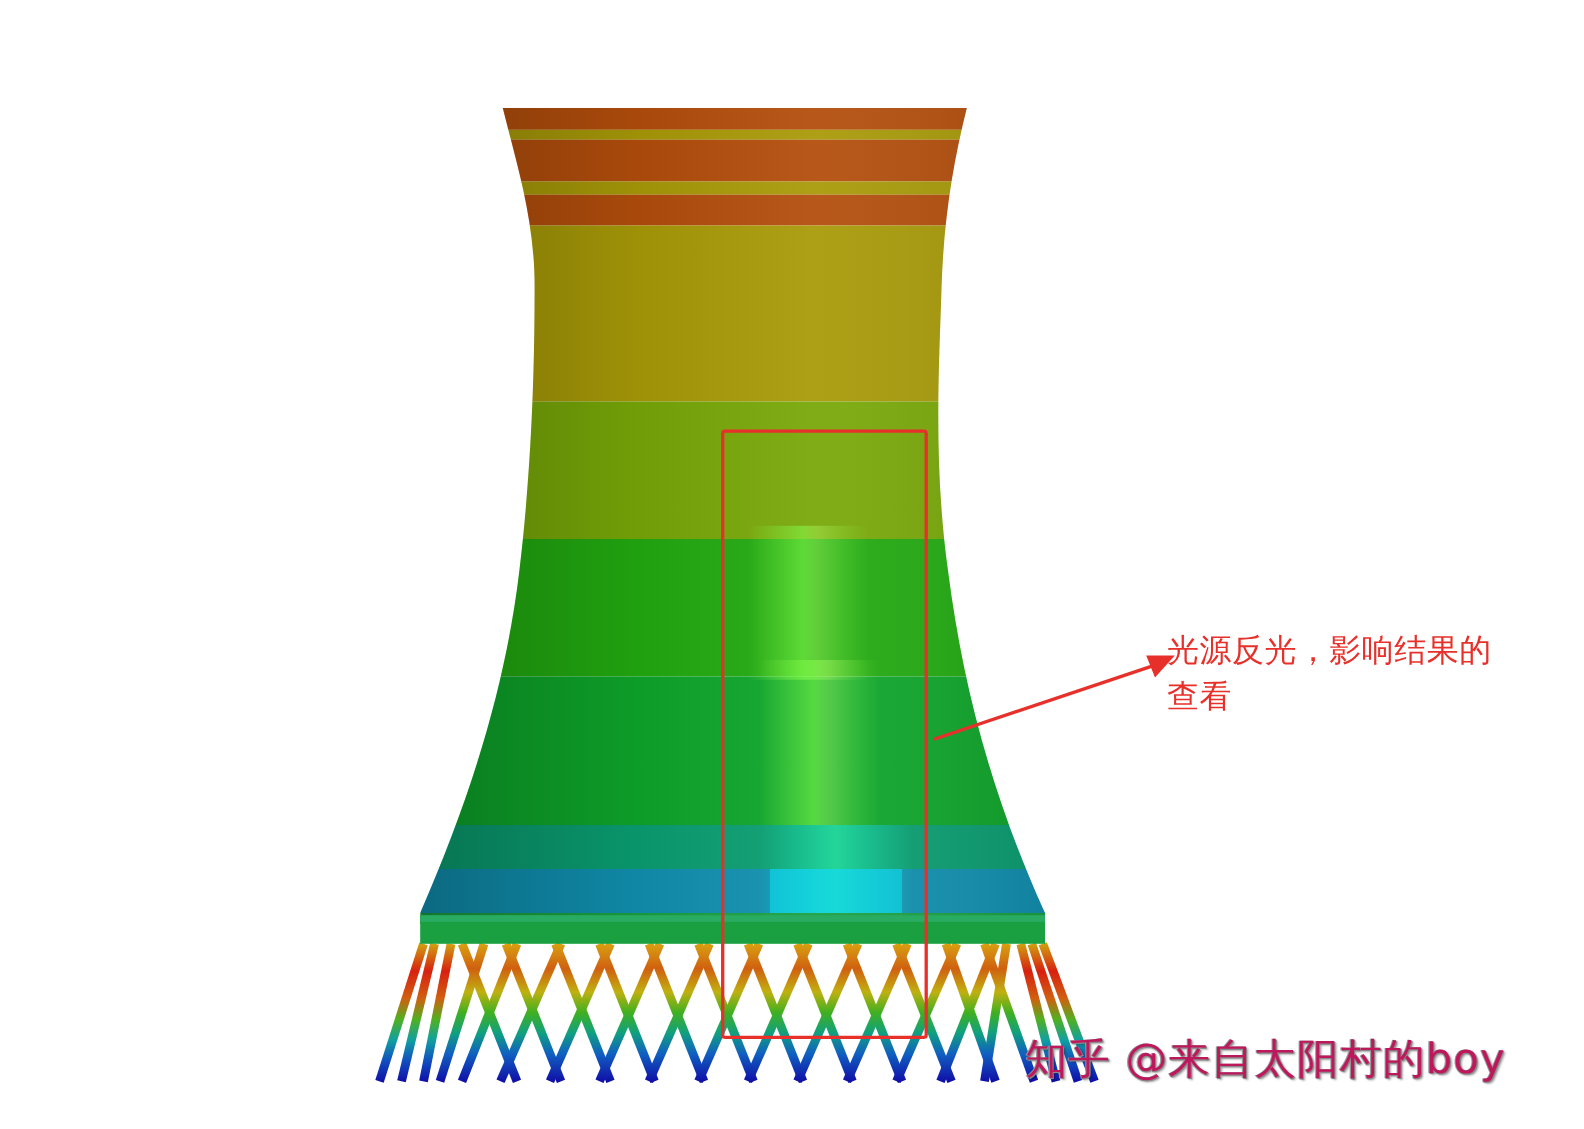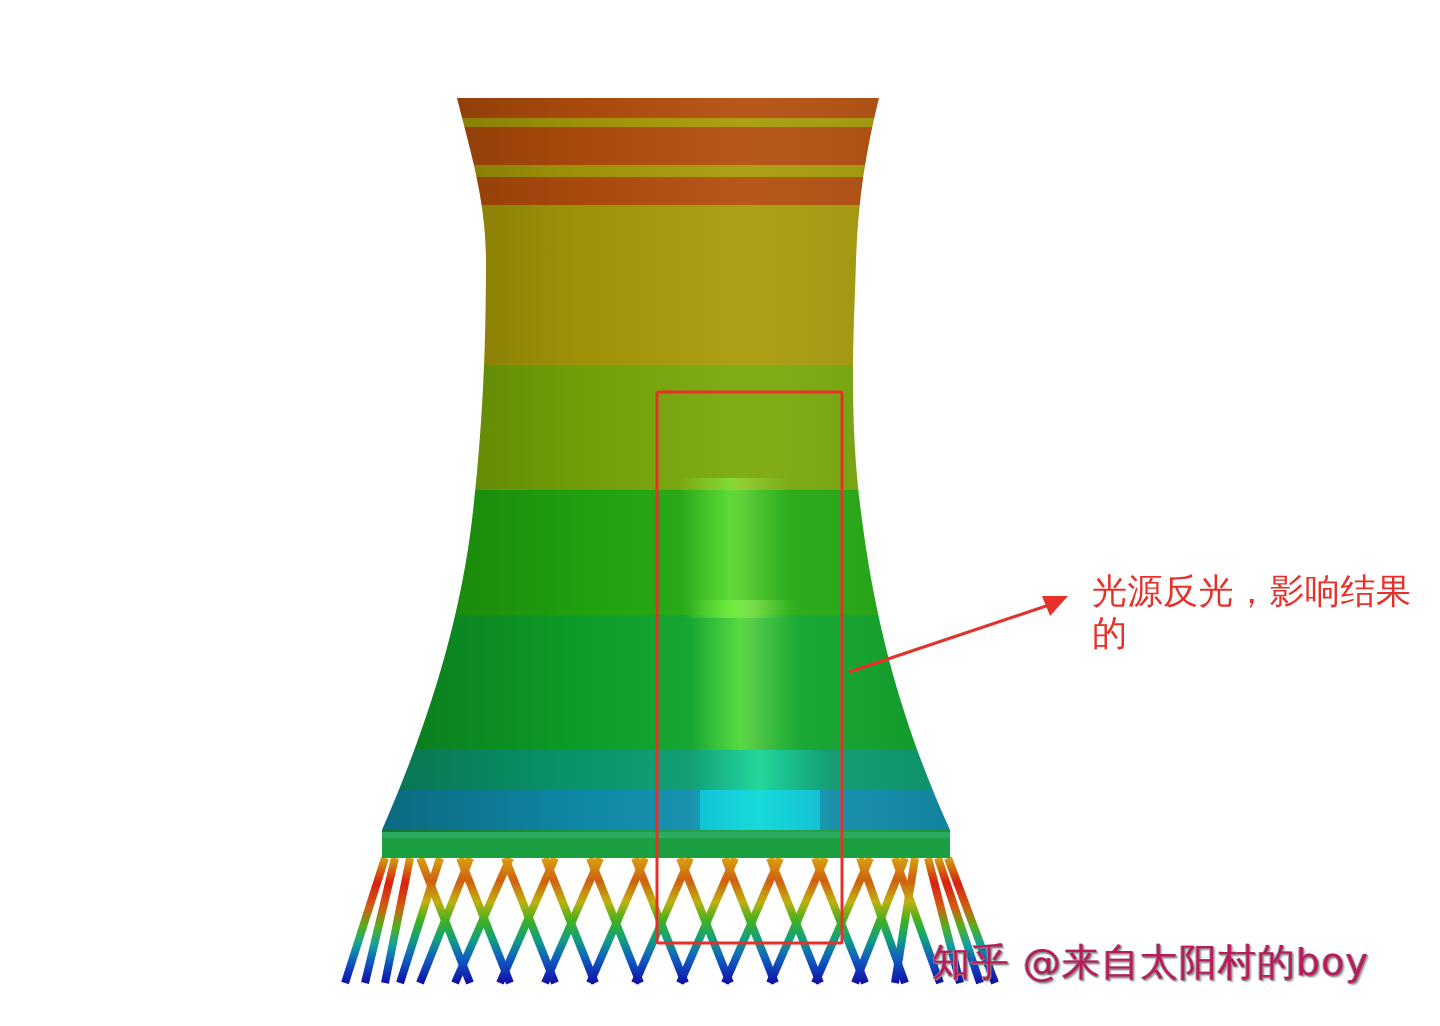--- a/index.html
+++ b/index.html
@@ -1,20 +1,20 @@
 <!DOCTYPE html>
 <html><head>
 <meta charset="utf-8">
 <style>
   html, body { margin:0; padding:0; background:#ffffff; }
   body { width:1440px; height:1026px; position:relative; overflow:hidden;
          font-family:"DejaVu Sans","Liberation Sans",sans-serif; }
   #scene { position:absolute; left:0; top:0; width:1440px; height:1026px; }
-  .annotation { position:absolute; left:1092px; top:570px; width:345px;
-    color:#e8302a; font-size:35px; line-height:42px; letter-spacing:0.5px; }
+  .annotation { position:absolute; left:1061px; top:570px; width:345px;
+    color:#e8302a; font-size:29px; line-height:42px; letter-spacing:0.5px; }
   .watermark { position:absolute; left:932px; top:937px; font-size:38px;
     color:#be185d; letter-spacing:1px; white-space:nowrap;
     text-shadow: 1px 1px 0 #8a8a8a, -1px 0 0 #9a9a9a, 0 1px 1px #7a7a7a, 2px 2px 2px rgba(0,0,0,0.35); }
 </style>
 </head>
 <body>
 
 <svg id="scene" viewBox="0 0 1440 1026" xmlns="http://www.w3.org/2000/svg">
   <defs>
     <clipPath id="shell">
@@ -122,15 +122,16 @@
   <rect x="657" y="392" width="185" height="551" fill="none" stroke="#e8302a" stroke-width="3" rx="2"></rect>
 
   <g>
     <line x1="849" y1="672" x2="1052" y2="604" stroke="#e8302a" stroke-width="3"></line>
     <polygon points="1068,596 1042,596 1050,616" fill="#e8302a"></polygon>
   </g>
 </svg>
 
 <div class="annotation">
   <div>光源反光，影响结果的</div>
+  <div>查看</div>
 </div>
 
 <div class="watermark">知乎 @来自太阳村的boy</div>
 
 </body></html>

